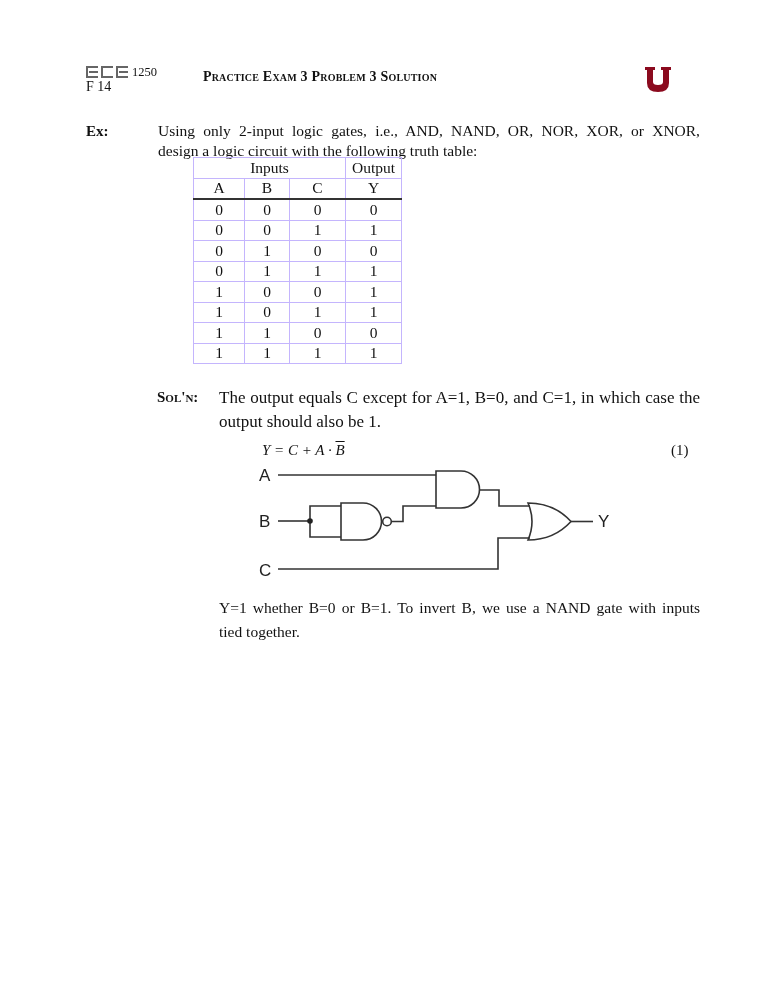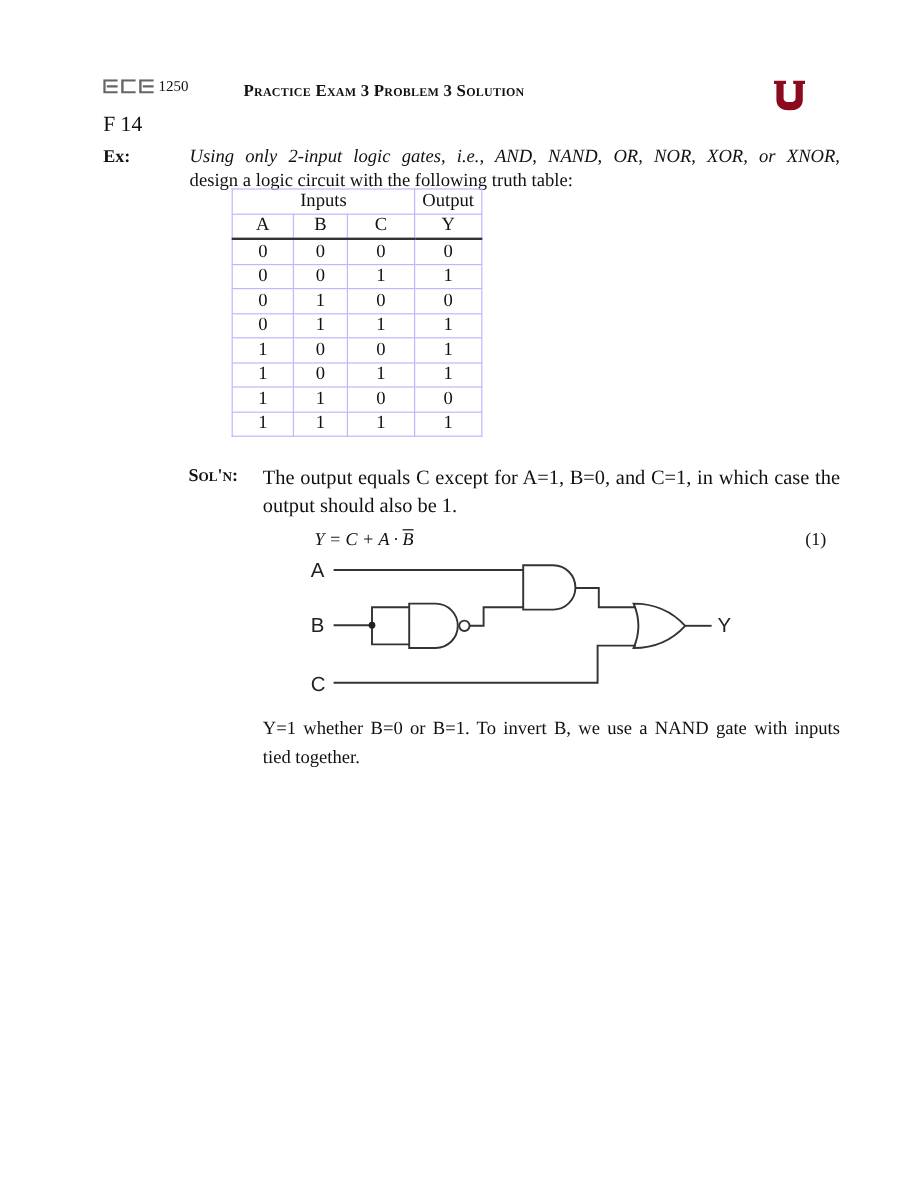--- a/index.html
+++ b/index.html
@@ -1,28 +1,28 @@
 <!DOCTYPE html>
 <html><head>
 <meta charset="utf-8">
 <style>
   html, body { margin: 0; padding: 0; background: #ffffff; }
   body { width: 768px; height: 994px; position: relative; overflow: hidden;
          font-family: "Liberation Serif", "DejaVu Serif", serif; color: #111; }
   .abs { position: absolute; }
   .ece-logo { left: 86px; top: 66px; width: 44px; height: 12px; }
   .course-num { left: 132px; top: 65px; font-size: 12.5px; line-height: 14px; text-align: right; }
-  .term { left: 86px; top: 80px; font-size: 18px; line-height: 14px; margin-top: 16px; }
+  .term { left: 86px; top: 80px; font-size: 14px; line-height: 14px; }
   .title { left: 0; width: 640px; top: 70px; text-align: center; font-weight: bold;
            font-size: 11px; letter-spacing: 0.2px; font-variant: small-caps; line-height: 14px; }
   .title span { font-size: 14px; }
   .u-logo { left: 645px; top: 67px; width: 26px; height: 25px; }
   .ex-label { left: 86px; top: 121px; font-weight: bold; font-size: 15px; line-height: 20px; }
   .ex-text { left: 158px; top: 121px; width: 542px; font-size: 15.5px; line-height: 20px; text-align: justify; }
-  .ex-text .l1 { display: block; text-align: justify; text-align-last: justify; font-style: italic; }
+  .ex-text .l1 { display: block; text-align: justify; text-align-last: justify; }
   table.truth { left: 193px; top: 157px; border-collapse: collapse; font-size: 15.5px; }
   table.truth td { border: 1px solid #c4b5fd; text-align: center; padding: 0; height: 19.5px; line-height: 18px; }
   table.truth tr.hdr2 td { border-bottom: 2px solid #333; }
   .col-a { width: 50px; } .col-b { width: 44px; } .col-c { width: 55px; } .col-y { width: 55px; }
   .sol-label { left: 157px; top: 387px; font-weight: bold; font-size: 15px; font-variant: small-caps; line-height: 20px; }
   .sol-text { left: 219px; top: 386px; width: 481px; font-size: 17px; line-height: 24px; }
   .sol-text .l1 { display: block; text-align: justify; text-align-last: justify; }
   .eq { left: 262px; top: 442px; font-style: italic; font-size: 15px; }
   .eq-num { left: 671px; top: 442px; font-size: 15px; }
   .ovl { text-decoration: overline; }

